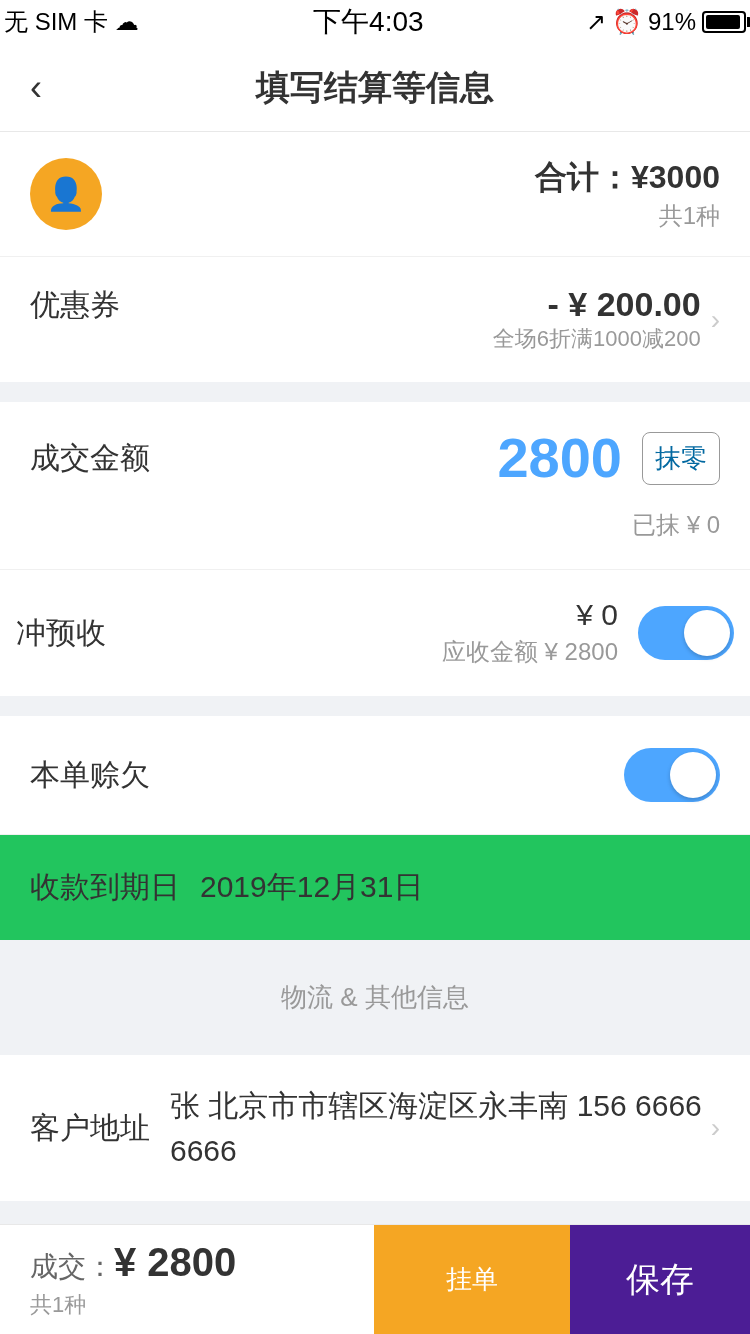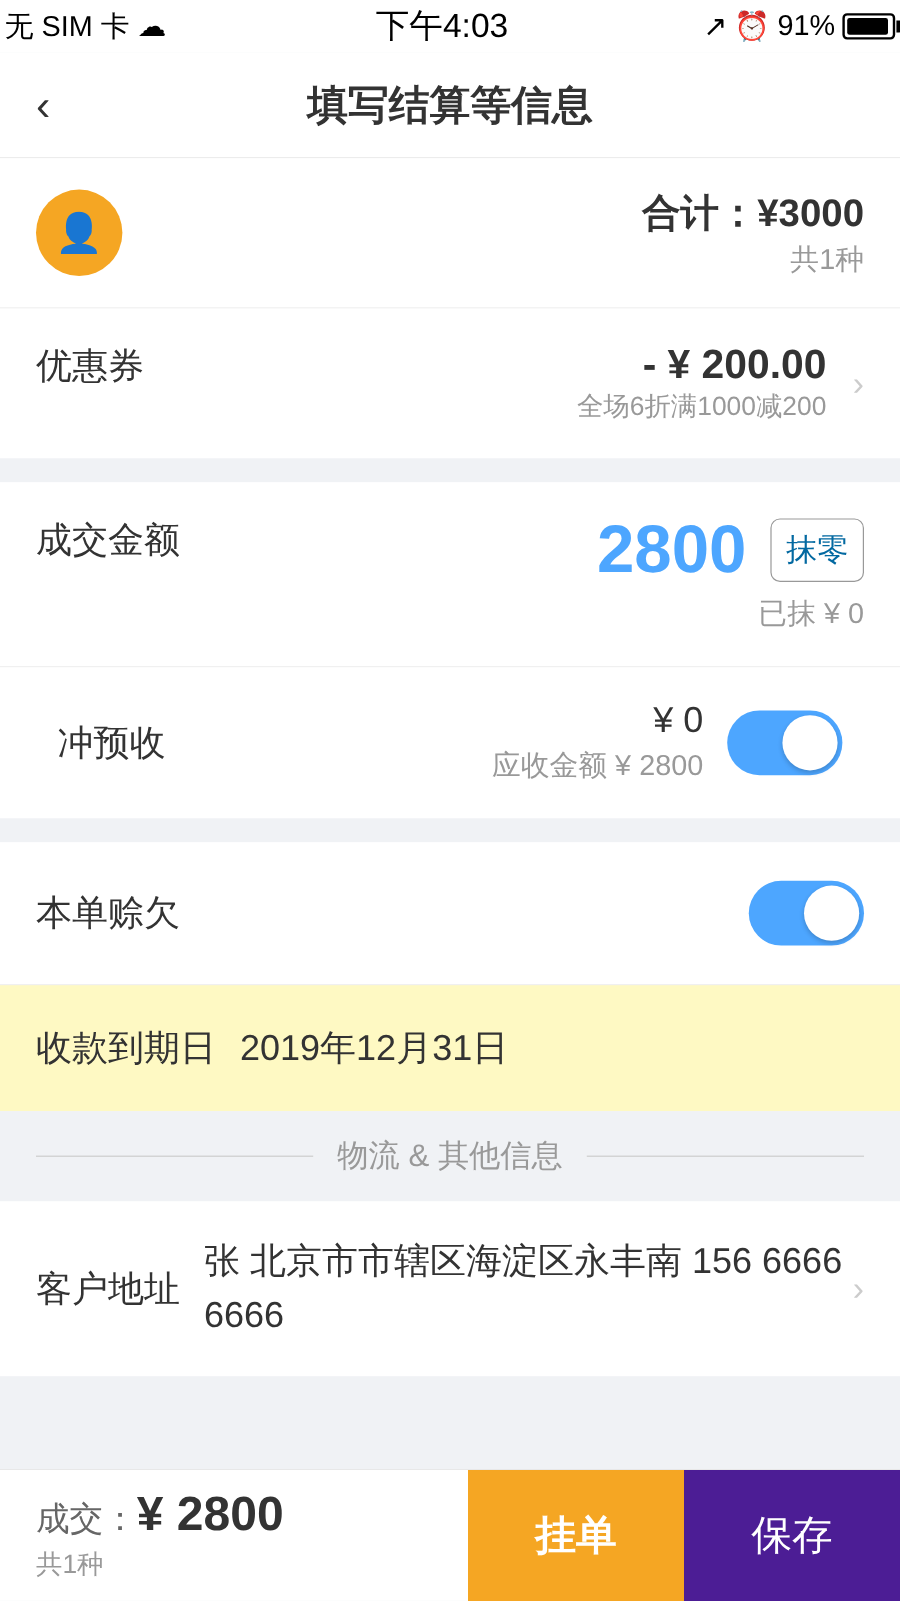--- a/index.html
+++ b/index.html
@@ -99,35 +99,35 @@
     
     .coupon-row {
       background: #fff;
       padding: 28px 30px;
       display: flex;
       align-items: flex-start;
       justify-content: space-between;
       border-top: 1px solid #f0f0f0;
     }
     .coupon-label { font-size: 30px; color: #333; }
-    .coupon-right { display: flex; align-items: center; gap: 22px; }
+    .coupon-right { display: flex; align-items: center; gap: 10px; }
     .coupon-discount { font-size: 34px; font-weight: 600; color: #333; text-align: right; }
     .coupon-desc { font-size: 22px; color: #999; text-align: right; }
     .arrow-icon { color: #ccc; font-size: 28px; }
 
     
     .deal-section {
       background: #fff;
       padding: 28px 30px;
     }
     .deal-row {
       display: flex;
-      align-items: flex-start;
-      justify-content: space-between;
-      margin-bottom: 8px;
+      align-items: center;
+      justify-content: space-between;
+      margin-bottom: 22px;
     }
     .deal-label { font-size: 30px; color: #333; }
     .deal-value-area { display: flex; align-items: center; gap: 20px; }
     .deal-amount {
       font-size: 56px;
       font-weight: 700;
       color: #4da6ff;
       line-height: 1;
     }
     .round-zero-btn {
@@ -137,21 +137,21 @@
       font-size: 26px;
       color: #0369a1;
       cursor: pointer;
       background: #fff;
     }
     .deal-sub { font-size: 24px; color: #999; text-align: right; }
 
     
     .precollect-row {
       background: #fff;
-      padding: 28px 48px;
+      padding: 28px 16px;
       display: flex;
       align-items: center;
       justify-content: space-between;
       border-top: 1px solid #f0f0f0;
     }
     .precollect-label { font-size: 30px; color: #333; }
     .precollect-right { display: flex; align-items: center; gap: 20px; }
     .precollect-values { text-align: right; }
     .precollect-amount { font-size: 30px; color: #333; font-weight: 500; }
     .precollect-sub { font-size: 24px; color: #999; margin-top: 4px; }
@@ -176,36 +176,37 @@
       background: #fff;
       padding: 32px 30px;
       display: flex;
       align-items: center;
       justify-content: space-between;
     }
     .debt-label { font-size: 30px; color: #333; }
 
     
     .due-date-row {
-      background: #fef9c3;
+      background: #22c55e;
       padding: 32px 30px;
       display: flex;
       align-items: center;
       border-top: 1px solid #f0f0f0;
     }
     .due-date-label { font-size: 30px; color: #333; margin-right: 20px; }
     .due-date-value { font-size: 30px; color: #333; }
 
     
     .logistics-divider {
       background: #f0f2f5;
       padding: 20px 30px;
       display: flex;
       align-items: center;
       gap: 20px;
+      flex-direction: column;
     }
     .logistics-line { flex: 1; height: 1px; background: #ccc; }
     .logistics-text { font-size: 26px; color: #999; white-space: nowrap; }
 
     
     .address-row {
       background: #fff;
       padding: 28px 30px;
       display: flex;
       align-items: center;
@@ -230,26 +231,26 @@
       border-top: 1px solid #e8e8e8;
     }
     .bottom-summary {
       flex: 1;
       padding: 0 30px;
     }
     .bottom-deal { font-size: 28px; color: #666; }
     .bottom-deal span.amount { font-size: 40px; font-weight: 700; color: #333; }
     .bottom-count { font-size: 22px; color: #999; margin-top: 4px; }
     .btn-hangsingle {
-      width: 180px;
+      width: 196px;
       height: 110px;
       background: #f5a623;
       color: #fff;
-      font-size: 34px;
-      font-weight: 700;
+      font-size: 26px;
+      font-weight: 400;
       border: none;
       cursor: pointer;
       display: flex;
       align-items: center;
       justify-content: center;
     }
     .btn-save {
       width: 180px;
       height: 110px;
       background: #4c1d95;

